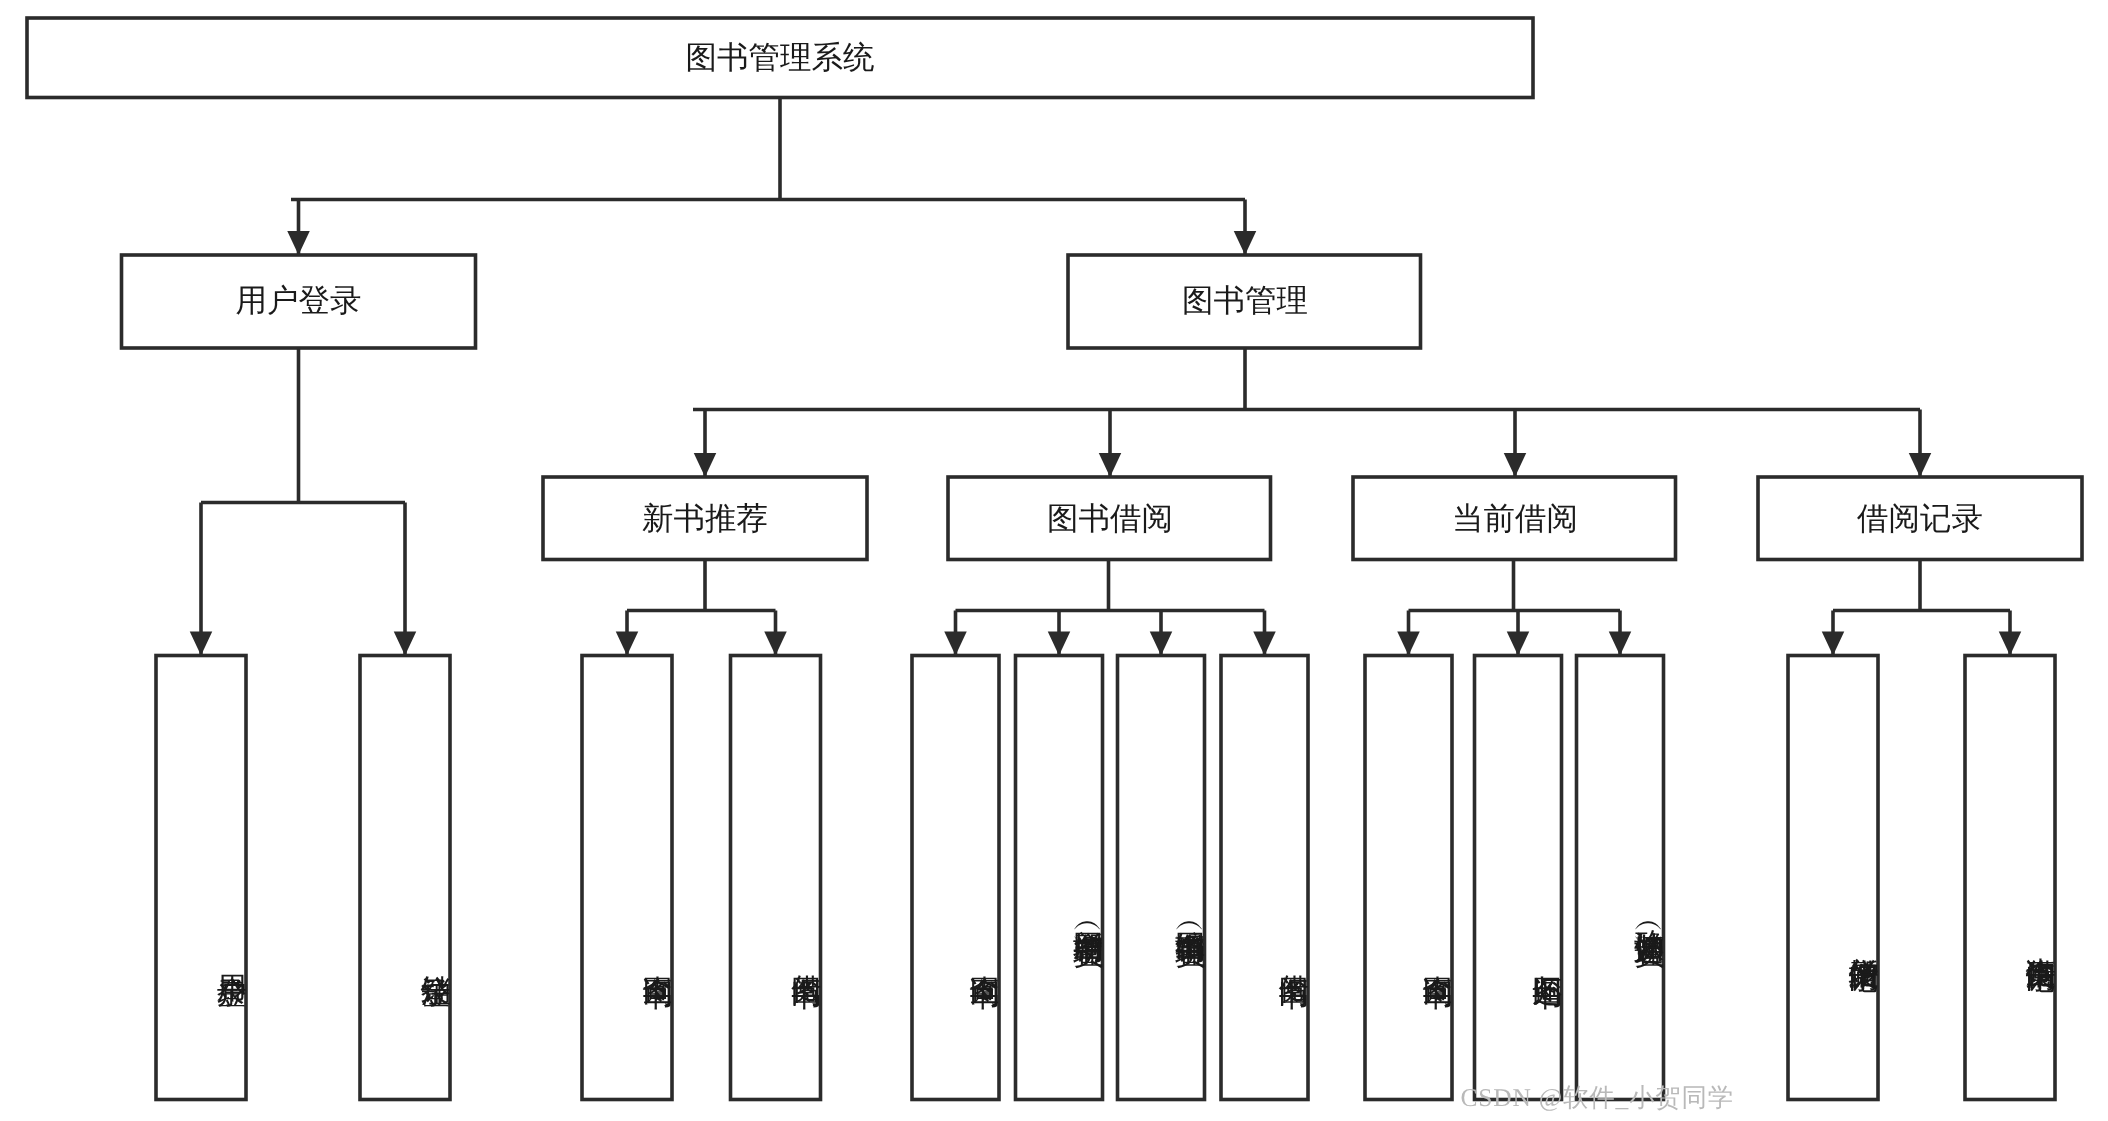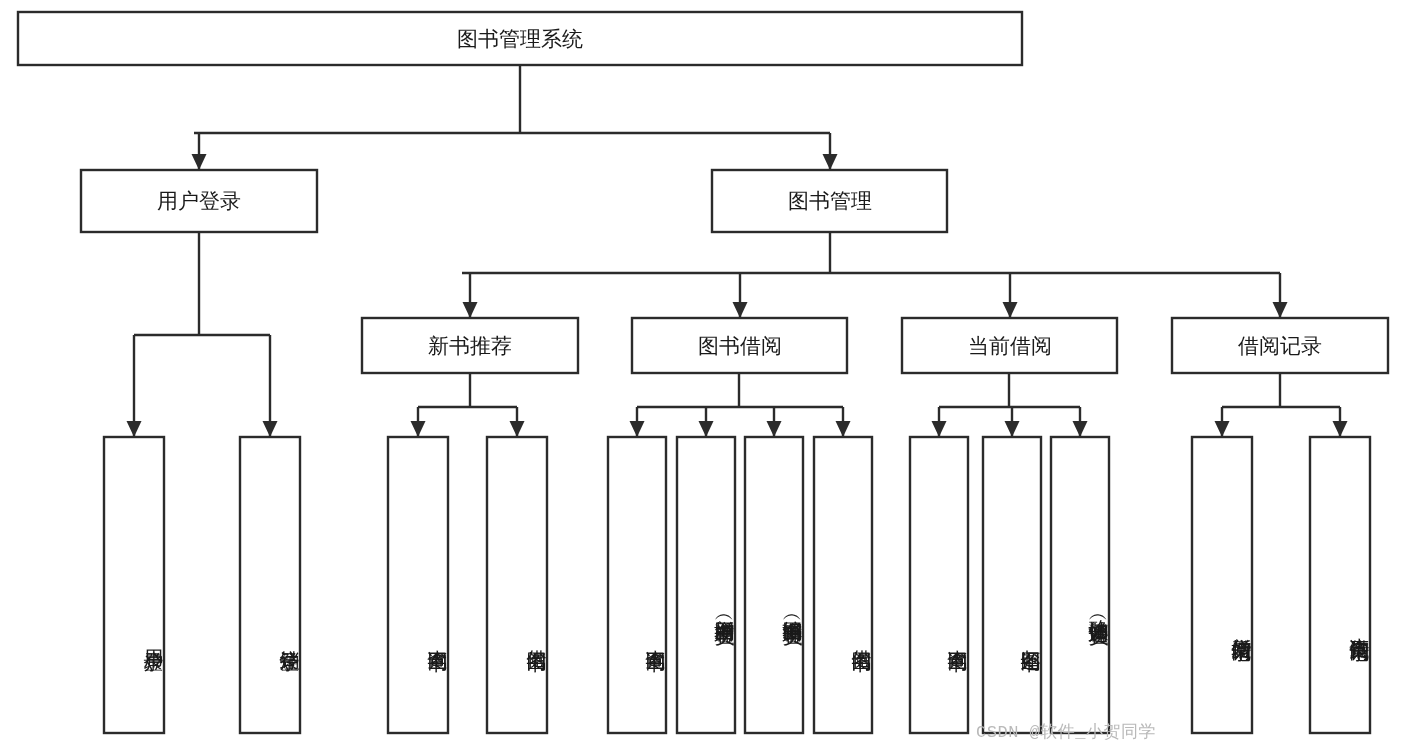--- a/index.html
+++ b/index.html
@@ -61,21 +61,21 @@
     white-space: nowrap;
     pointer-events: none;
     display: flex;
     align-items: flex-start;
     justify-content: center;
   }
   .watermark {
     position: absolute;
     right: 8px;
     bottom: 4px;
-    font-family: Liberation Mono, monospace;
+    font-family: Liberation Serif, serif;
     font-size: 17px;
     color: #b9b9b9;
     letter-spacing: 0.5px;
     white-space: nowrap;
   }
 </style>
 </head>
 <body>
 
 <div id="diagram-root">

